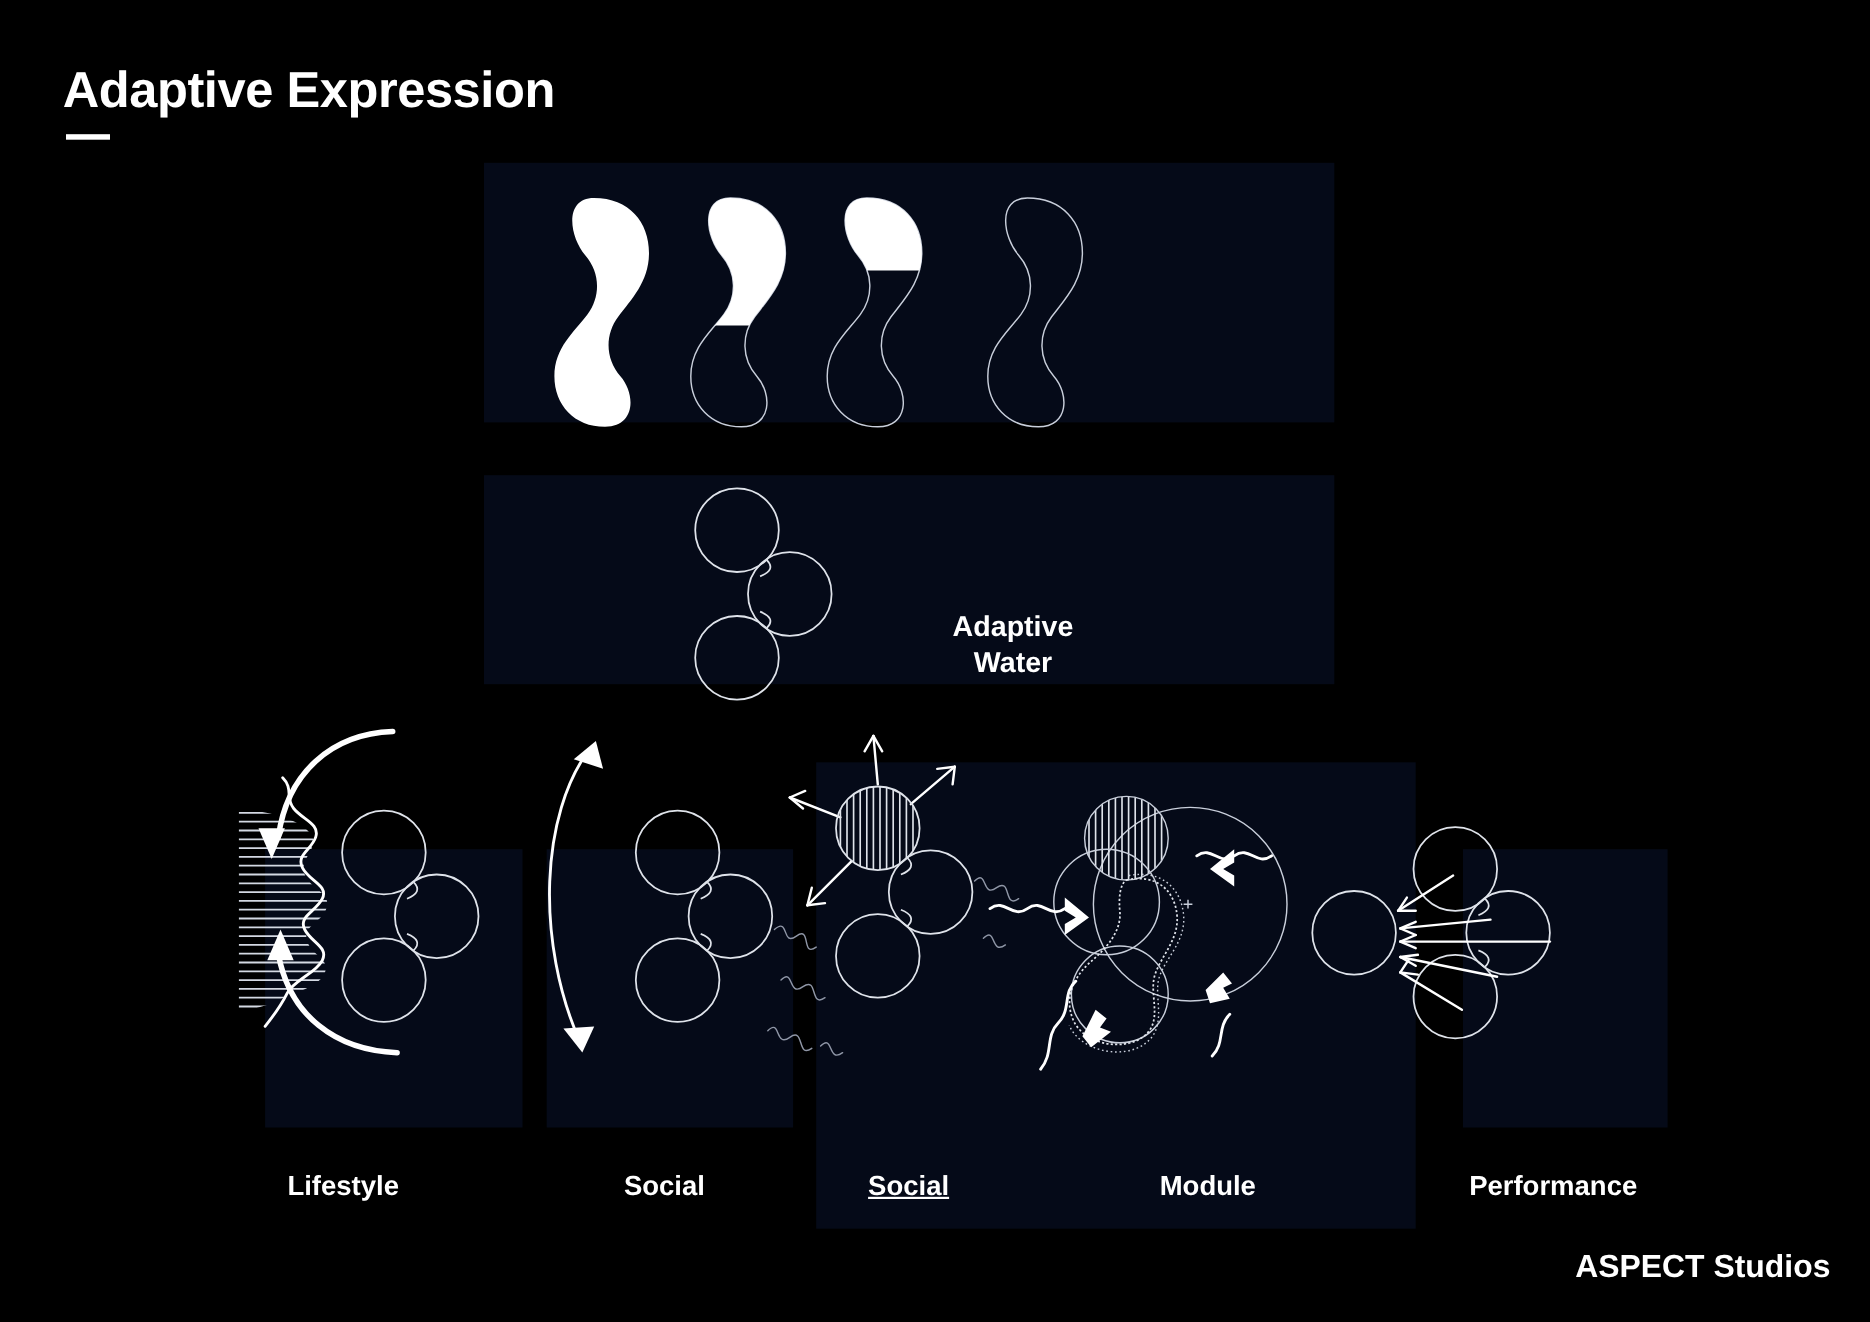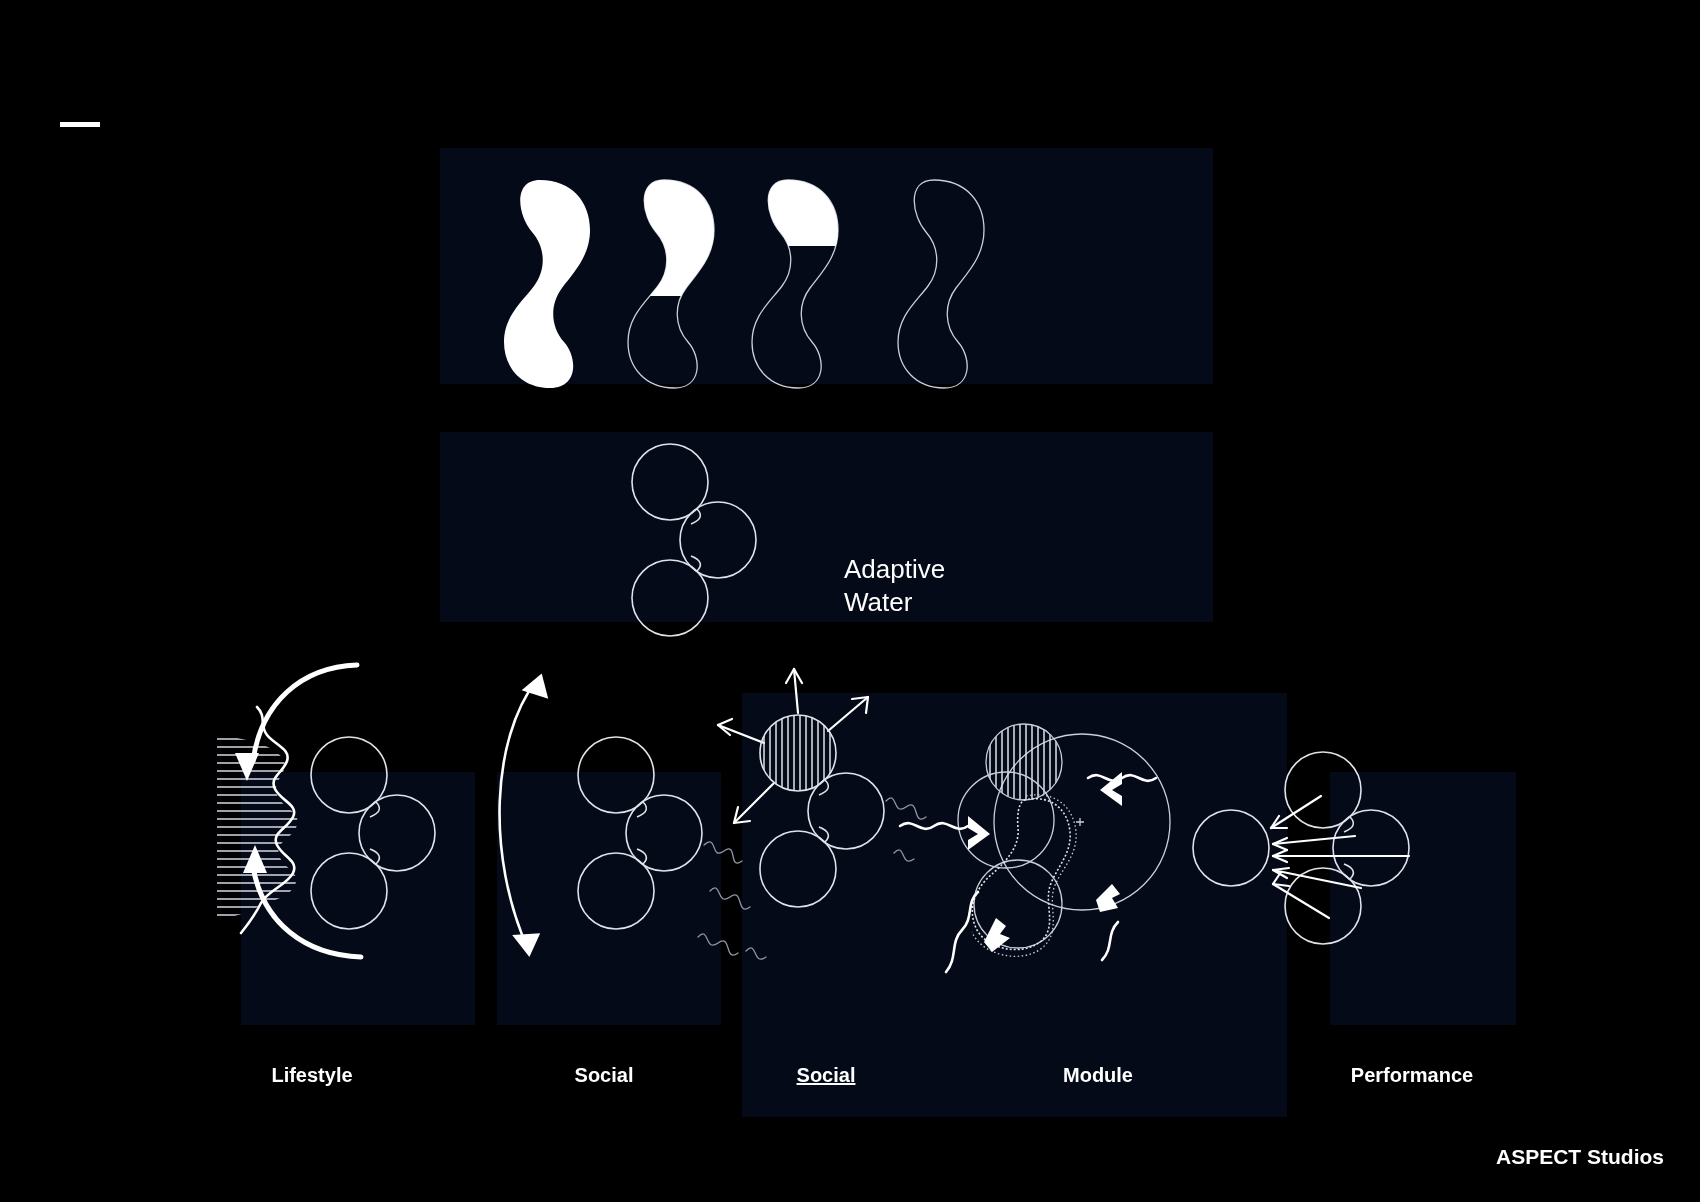--- a/index.html
+++ b/index.html
@@ -22,56 +22,57 @@
   #panel-module{left:440px;top:432px;width:773px;height:190px;}
   #panel-lifestyle{left:241px;top:772px;width:234px;height:253px;}
   #panel-connect{left:497px;top:772px;width:224px;height:253px;}
   #panel-socialwater{left:742px;top:693px;width:545px;height:424px;}
   #panel-performance{left:1330px;top:772px;width:186px;height:253px;}
 
   svg{display:block;overflow:visible;}
   .svg-abs{position:absolute;}
 
   .module-label{
-    position:absolute;left:844px;top:553px;
-    font-size:26px;font-weight:normal;line-height:1.25;color:#ffffff;
+    position:absolute;left:866px;top:553px;
+    font-size:26px;font-weight:bold;line-height:1.25;color:#ffffff;text-align:center;
   }
 
   .cat-label{
     position:absolute;top:1064px;
-    font-size:20px;font-weight:bold;color:#ffffff;
+    font-size:25px;font-weight:bold;color:#ffffff;
     text-align:center;white-space:nowrap;transform:translateX(-50%);
   }
   #label-lifestyle{left:312px;}
   #label-connect{left:604px;}
   #label-social{left:826px;text-decoration:underline;}
   #label-water{left:1098px;}
   #label-performance{left:1412px;}
 
   #footer{
     position:absolute;right:36px;bottom:33px;
-    font-size:21px;font-weight:bold;color:#ffffff;white-space:nowrap;
+    font-size:29px;font-weight:bold;color:#ffffff;white-space:nowrap;
   }
 
   .ln{fill:none;stroke:#dfe3ea;stroke-width:1.6;}
   .ln-thin{fill:none;stroke:#c9cfdb;stroke-width:1.3;}
   .ln-thick{fill:none;stroke:#ffffff;stroke-width:5;stroke-linecap:round;}
   .ln-med{fill:none;stroke:#ffffff;stroke-width:2.6;stroke-linecap:round;}
   .ln-arr{fill:none;stroke:#ffffff;stroke-width:2.2;stroke-linecap:round;}
   .ln-faint{fill:none;stroke:#8f96a6;stroke-width:1.3;stroke-linecap:round;}
   .fillw{fill:#ffffff;}
   .hatchv{stroke:#dfe3ea;stroke-width:1.5;}
   .hatchh{stroke:#d4d9e3;stroke-width:1.6;}
   .wfill{fill:#ffffff;}
 </style>
 </head>
 <body>
 
 <div class="stage">
 
+  <div id="title">Adaptive Expression</div>
   <div id="title-rule"></div>
 
   <div class="panel" id="panel-top"></div>
 
   <svg class="svg-abs" style="left:440px;top:148px;" width="780" height="240" viewBox="0 0 780 240">
     <defs>
 
       <path id="blob" d="M 62 12
            C 94 12 112 34 112 62
            C 112 88 96 104 84 120

